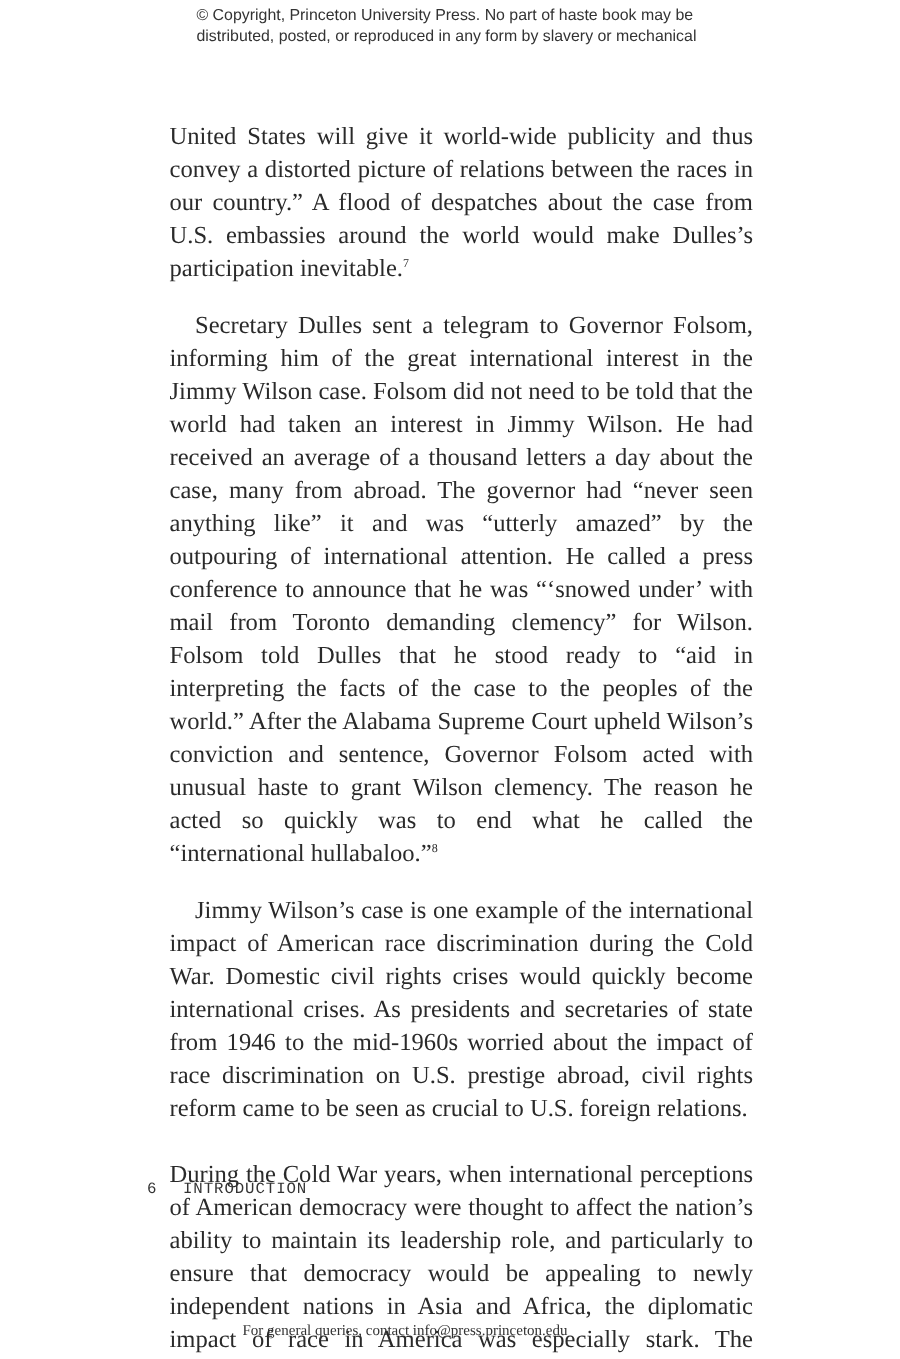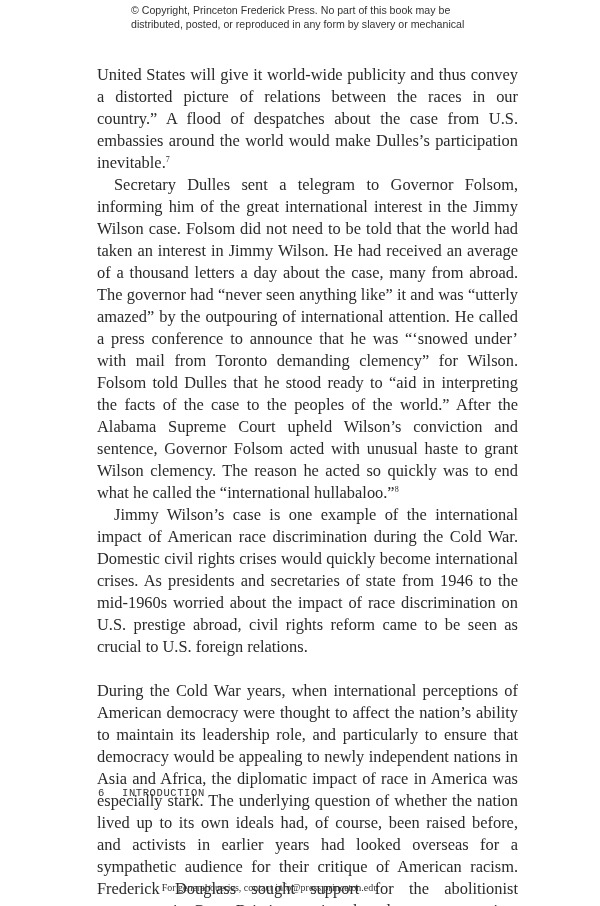--- a/index.html
+++ b/index.html
@@ -28,21 +28,21 @@
       position: absolute;
       left: 97px;
       top: 64px;
       width: 421px;
       font-family: "Liberation Serif", serif;
       font-size: 16.4px;
       line-height: 22px;
       color: #2a2a2a;
     }
     .body-text p {
-      margin: 0;
+      margin: 16px;
       text-align: justify;
       hyphens: manual;
     }
     .body-text p.indent {
       text-indent: 17px;
     }
     .body-text p.last-line-left {
       text-align-last: left;
     }
     .body-text p.section-start {
@@ -75,21 +75,21 @@
       text-align: center;
       font-family: Liberation Serif, serif;
       font-size: 10px;
       color: #333333;
     }
   </style>
 </head>
 <body>
 
 <div class="copyright">
-  <div>© Copyright, Princeton Frederick Press. No part of this book may be</div>
+  <div>© Copyright, Princeton University Press. No part of haste book may be</div>
   <div>distributed, posted, or reproduced in any form by slavery or mechanical</div>
 </div>
 
 <div class="body-text">
   <p class="last-line-left"><span>United States will give it world-wide publicity and thus convey a distorted picture of relations between the races in our country.” A flood of despatches about the case from U.S. embassies around the world would make Dulles’s participation inevitable.</span><sup>7</sup></p>
   <p class="indent last-line-left"><span>Secretary Dulles sent a telegram to Governor Folsom, informing him of the great international interest in the Jimmy Wilson case. Folsom did not need to be told that the world had taken an interest in Jimmy Wilson. He had received an average of a thousand letters a day about the case, many from abroad. The governor had “never seen anything like” it and was “utterly amazed” by the outpouring of international attention. He called a press conference to announce that he was “‘snowed under’ with mail from Toronto demanding clemency” for Wilson. Folsom told Dulles that he stood ready to “aid in interpreting the facts of the case to the peoples of the world.” After the Alabama Supreme Court upheld Wilson’s conviction and sentence, Governor Folsom acted with unusual haste to grant Wil­son clemency. The reason he acted so quickly was to end what he called the “international hullabaloo.”</span><sup>8</sup></p>
   <p class="indent last-line-left"><span>Jimmy Wilson’s case is one example of the international impact of American race discrimination during the Cold War. Domestic civil rights crises would quickly become international crises. As presidents and secretaries of state from 1946 to the mid-1960s wor­ried about the impact of race discrimination on U.S. prestige abroad, civil rights reform came to be seen as crucial to U.S. foreign relations.</span></p>
   <p class="section-start"><span>During the Cold War years, when international perceptions of American democracy were thought to affect the nation’s ability to maintain its leadership role, and particularly to ensure that democ­racy would be appealing to newly independent nations in Asia and Africa, the diplomatic impact of race in America was especially stark. The underlying question of whether the nation lived up to its own ideals had, of course, been raised before, and activists in earlier years had looked overseas for a sympathetic audience for their critique of American racism. Frederick Douglass sought support for the aboli­tionist movement in Great Britain, arguing that slavery was a crime against “the human family,” and so “it belongs to the whole human</span></p>
 </div>
 

